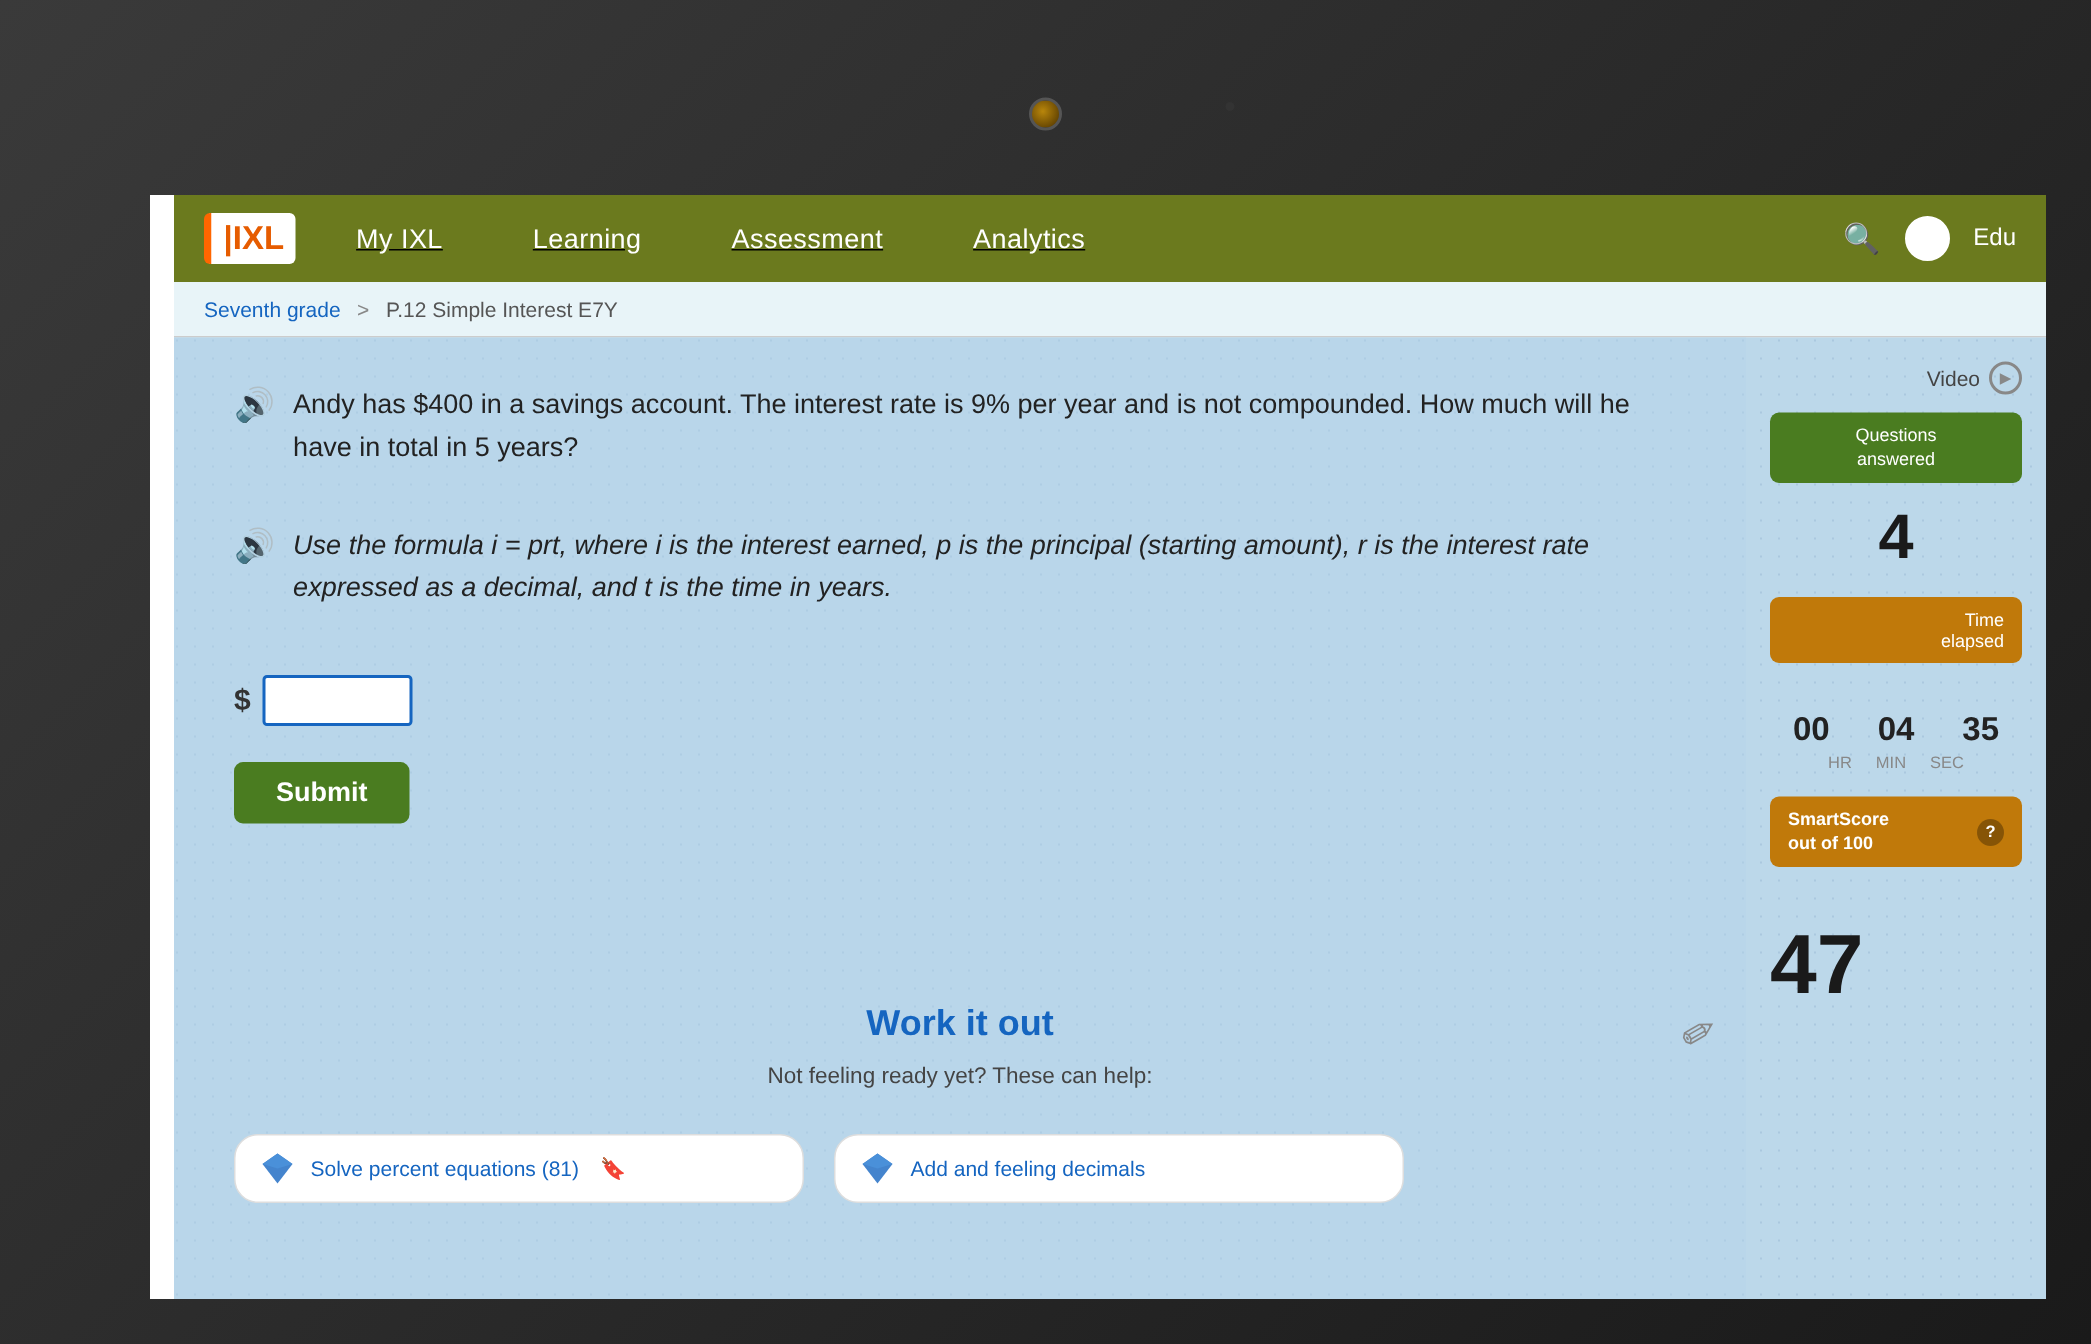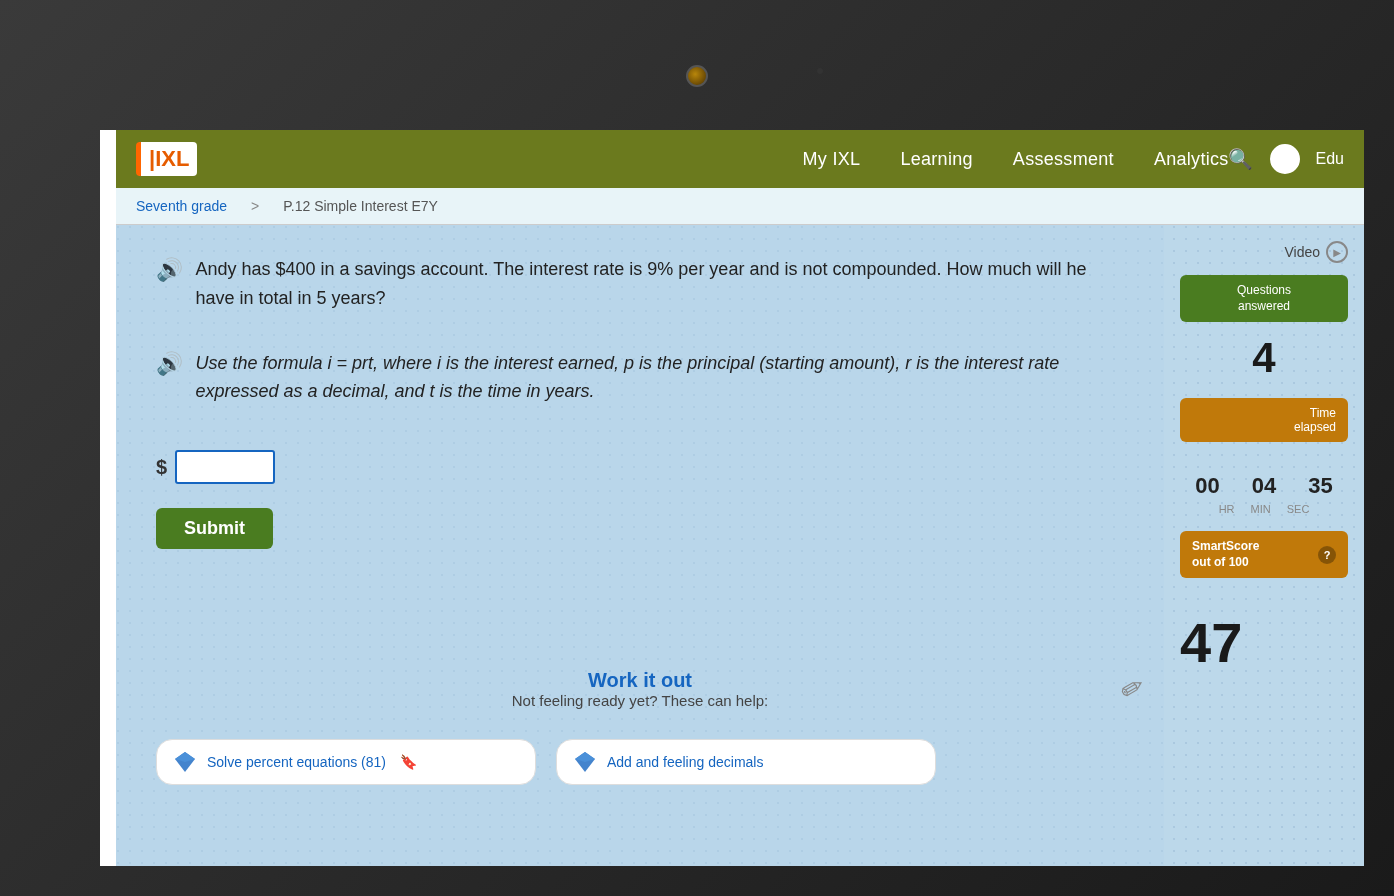--- a/index.html
+++ b/index.html
@@ -74,23 +74,24 @@
       margin-right: 40px;
       flex-shrink: 0;
     }
     .logo span {
       color: #e65c00;
     }
 
     .nav {
       display: flex;
       align-items: center;
-      gap: 40px;
+      gap: 60px;
       flex: 1;
-      justify-content: flex-end;
+      justify-content: flex-start;
+      text-decoration: underline;
     }
 
     .nav-item {
       color: #fff;
       font-size: 18px;
       cursor: pointer;
       text-decoration: none;
       font-weight: 400;
       letter-spacing: 0.3px;
     }
@@ -122,21 +123,21 @@
 
     
     .breadcrumb {
       background: #e8f4f8;
       padding: 10px 20px;
       font-size: 14px;
       color: #555;
       border-bottom: 1px solid #ccc;
       display: flex;
       align-items: center;
-      gap: 24px;
+      gap: 11px;
     }
     .breadcrumb a {
       color: #1565c0;
       text-decoration: none;
     }
     .breadcrumb-sep {
       color: #888;
     }
 
     
@@ -209,23 +210,23 @@
       font-size: 18px;
       border-radius: 6px;
       cursor: pointer;
       font-weight: bold;
       display: block;
       margin-top: 0;
     }
 
     .work-title {
       color: #1565c0;
-      font-size: 20px;
-      font-weight: bold;
-      margin-bottom: 0;
+      font-size: 24px;
+      font-weight: bold;
+      margin-bottom: 12px;
     }
 
     .work-subtitle {
       color: #444;
       font-size: 15px;
     }
 
     .help-link {
       display: flex;
       align-items: center;

